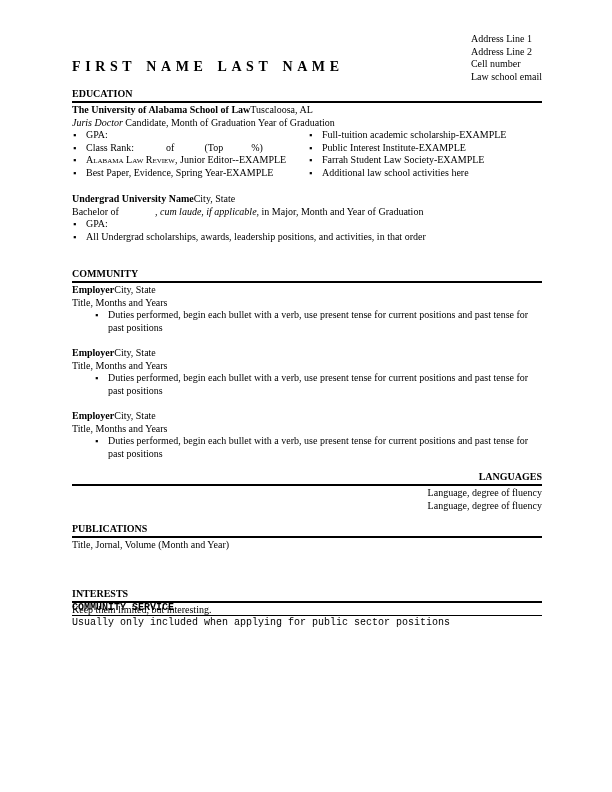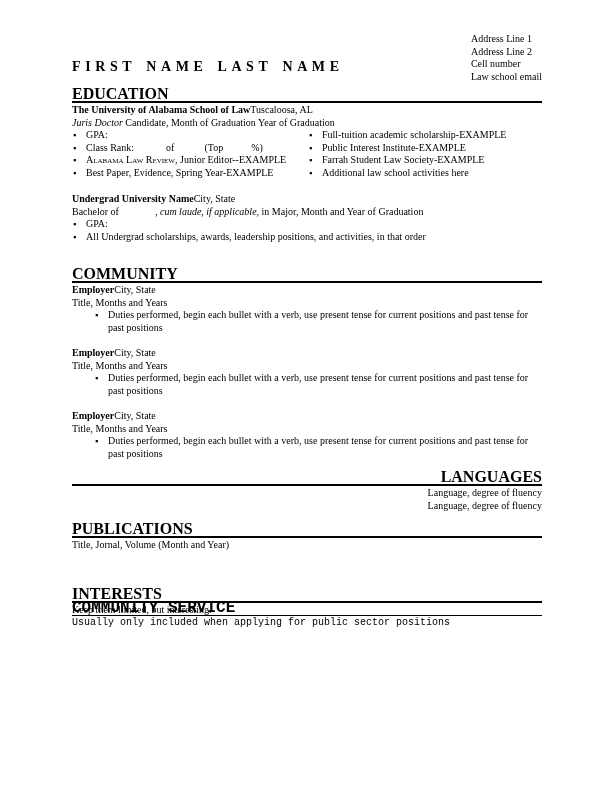--- a/index.html
+++ b/index.html
@@ -4,21 +4,21 @@
 <style>
   html, body { margin: 0; padding: 0; background: #ffffff; }
   body { width: 612px; height: 792px; position: relative; overflow: hidden;
          font-family: "Liberation Serif", "DejaVu Serif", serif; color: #000; font-size: 10px; }
   .contact { position: absolute; right: 70px; top: 33px; line-height: 12.5px; font-size: 10px; }
   .name { position: absolute; left: 72px; top: 59px; font-size: 13px; font-weight: bold; letter-spacing: 4.6px; white-space: nowrap; }
   .name .big { font-size: 14px; }
   .name .sc { font-size: 14px; }
   .name .gap { display: inline-block; width: 10px; }
   .section { position: absolute; left: 72px; width: 470px; }
-  .sec-head { font-weight: bold; font-size: 16px; line-height: 12px; border-bottom: 2px solid #000; padding-bottom: 1px; margin-bottom: 1px; }
+  .sec-head { font-weight: bold; font-size: 10px; line-height: 12px; border-bottom: 2px solid #000; padding-bottom: 1px; margin-bottom: 1px; }
   .sec-head.thin { border-bottom-width: 1.3px; }
   .row { display: flex; justify-content: flex-start; line-height: 12.5px; }
   .bold { font-weight: bold; }
   .ital { font-style: italic; }
   .line { line-height: 12.5px; }
   ul { margin: 0; padding: 0; list-style: none; }
   li { position: relative; padding-left: 14px; line-height: 12.5px; }
   li::before { content: "\25AA"; position: absolute; left: 1px; top: 0; font-size: 9px; }
   .cols { display: flex; }
   .col1 { width: 236px; }

